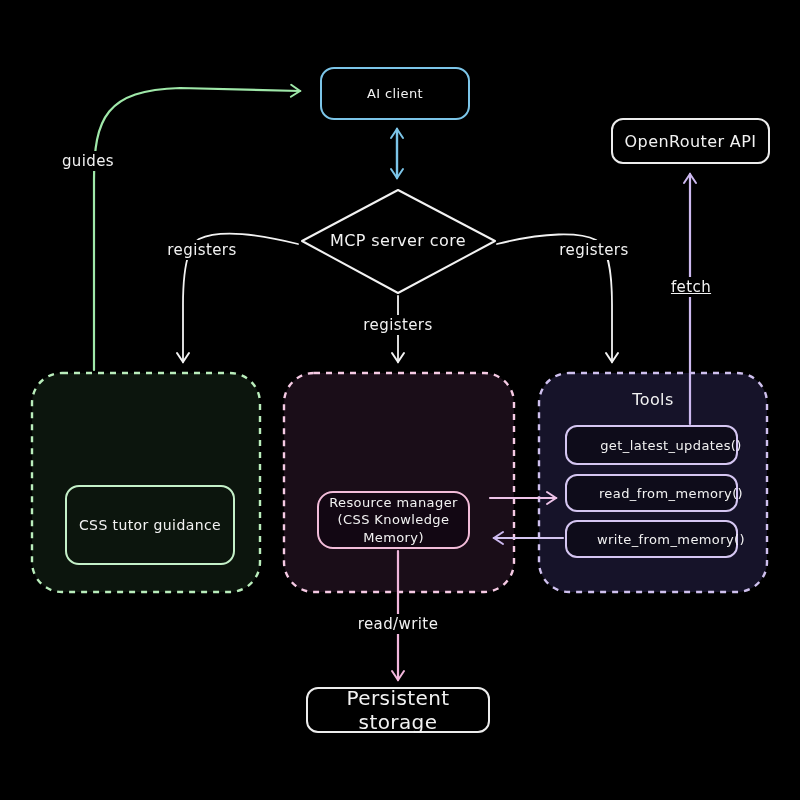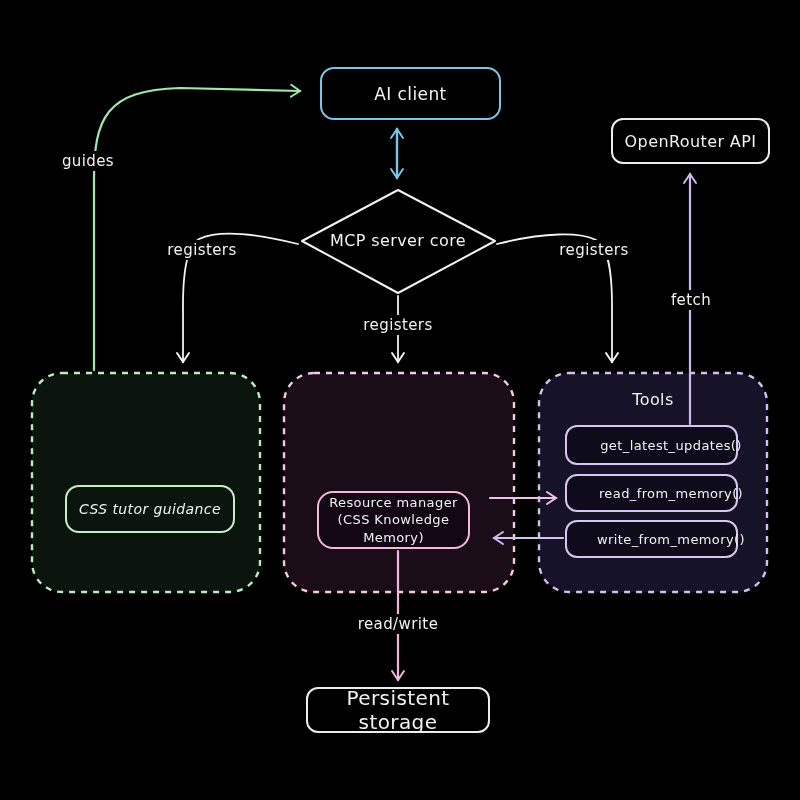--- a/index.html
+++ b/index.html
@@ -5,41 +5,41 @@
   html,body{margin:0;padding:0;background:#000;}
   #canvas{
     position:relative;width:800px;height:800px;background:#000;overflow:hidden;
     font-family:"DejaVu Sans",sans-serif;color:#f2f2f2;letter-spacing:.4px;
   }
   #wires{position:absolute;left:0;top:0;width:800px;height:800px;}
   .node{
     position:absolute;display:flex;align-items:center;justify-content:center;
     text-align:center;border-radius:14px;background:#000;box-sizing:border-box;
   }
-  .node-ai{left:320px;top:67px;width:181px;height:53px;border:2px solid #7cc5e8;font-size:17px;}
+  .node-ai{left:320px;top:67px;width:150px;height:53px;border:2px solid #7cc5e8;font-size:13px;}
   .node-or{left:611px;top:118px;width:159px;height:46px;border:2px solid #ececec;border-radius:12px;font-size:16px;}
   .node-ps{left:306px;top:687px;width:184px;height:46px;border:2px solid #ececec;border-radius:12px;font-size:20px;}
-  .node-css{left:65px;top:485px;width:170px;height:48px;border:2px solid #c4f0c8;background:transparent;font-size:14px;font-style:italic;}
+  .node-css{left:65px;top:485px;width:170px;height:80px;border:2px solid #c4f0c8;background:transparent;font-size:14px;}
   .node-rm{left:317px;top:491px;width:153px;height:58px;border:2px solid #f2bcd9;border-radius:16px;background:#120713;
            font-size:13px;line-height:1.35;flex-direction:column;}
   .tool-box{left:565px;width:173px;border:2px solid #d5c6f2;border-radius:12px;background:#0e0c1a;font-size:13px;padding-left:39px;}
   .node-t1{top:425px;height:40px;}
   .node-t2{top:474px;height:38px;}
   .node-t3{top:520px;height:38px;}
   .group-label{position:absolute;text-align:center;font-size:16px;}
   .lbl-prompts{left:31px;top:390px;width:229px;}
   .lbl-resources{left:283px;top:390px;width:232px;}
   .lbl-tools{left:538px;top:390px;width:230px;}
   .diamond-label{position:absolute;left:300px;top:231px;width:196px;text-align:center;font-size:16px;}
   .edge-label{position:absolute;text-align:center;font-size:15px;background:#000;padding:1px 0;}
   .lbl-guides{left:47px;top:151px;width:82px;}
   .lbl-reg-left{left:157px;top:240px;width:90px;}
   .lbl-reg-mid{left:353px;top:315px;width:90px;}
   .lbl-reg-right{left:549px;top:240px;width:90px;}
-  .lbl-fetch{left:661px;top:290px;width:60px;}
+  .lbl-fetch{left:661px;top:277px;width:60px;text-decoration:underline;}
   .lbl-readwrite{left:346px;top:614px;width:104px;}
 </style>
 </head>
 <body>
 
 <div id="canvas">
 
   <svg id="wires" viewBox="0 0 800 800">
     <defs>
       <marker id="ah-green" viewBox="-12 -8 14 16" refX="0" refY="0" markerWidth="14" markerHeight="16" orient="auto-start-reverse" markerUnits="userSpaceOnUse">

